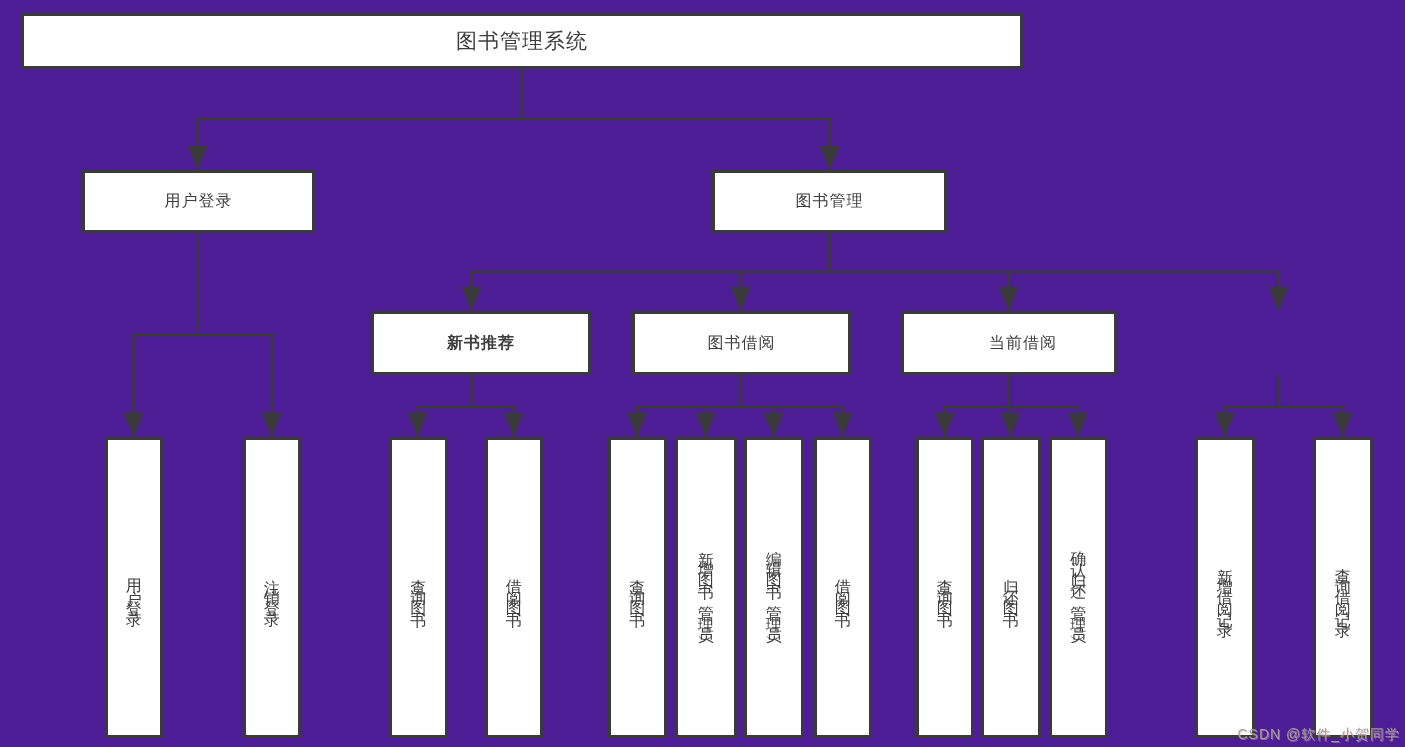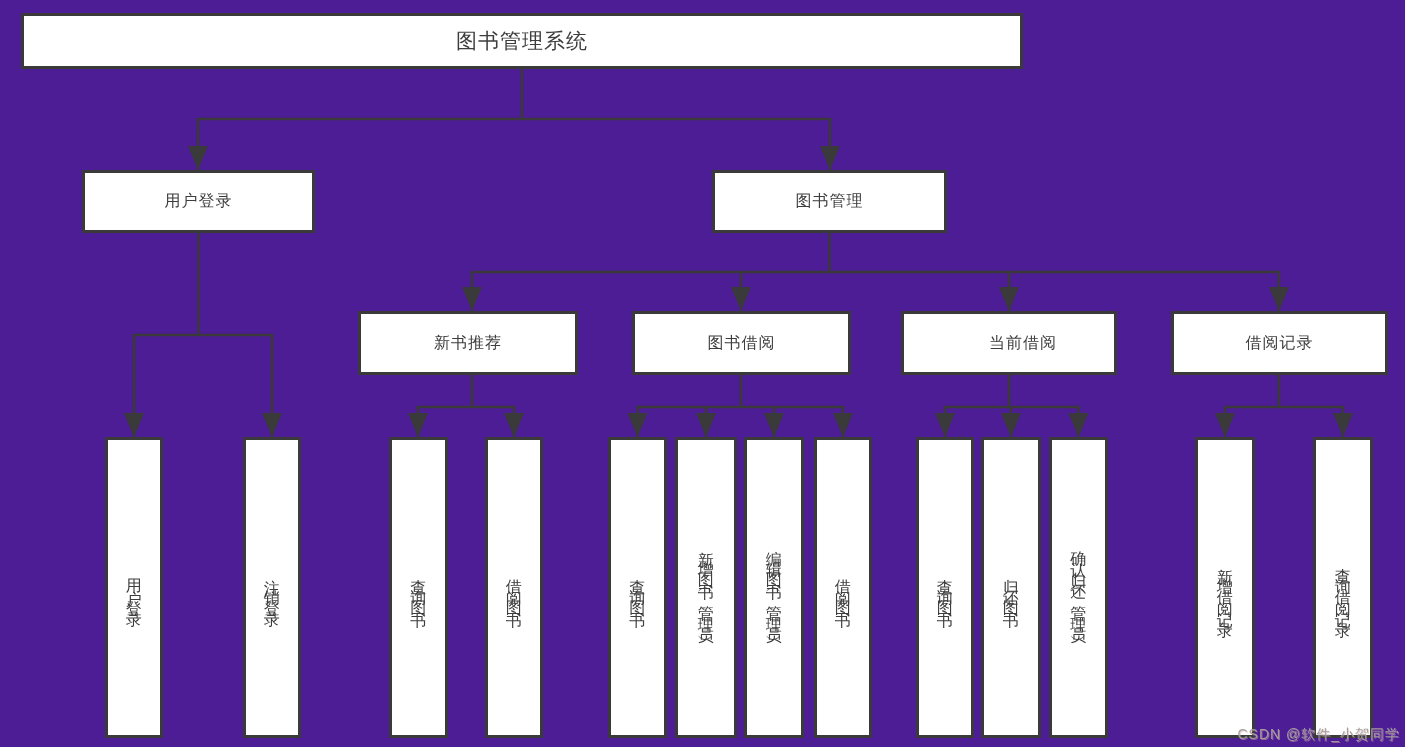--- a/index.html
+++ b/index.html
@@ -93,31 +93,28 @@
     <span>图书管理系统</span>
   </div>
 
   <div class="box hbox" style="left:82px;top:170px;width:233px;height:63px;">
     <span>用户登录</span>
   </div>
   <div class="box hbox" style="left:712px;top:170px;width:235px;height:63px;">
     <span>图书管理</span>
   </div>
 
-  <div class="box hbox" style="left:358px;top:311px;width:220px;height:64px;">
+  <div class="box hbox" style="left:371px;top:311px;width:220px;height:64px;font-weight:bold;">
     <span>新书推荐</span>
   </div>
   <div class="box hbox" style="left:632px;top:311px;width:219px;height:64px;justify-content:center;">
     <span>图书借阅</span>
   </div>
   <div class="box hbox" style="left:901px;top:311px;width:216px;height:64px;padding-left:28px;">
     <span>当前借阅</span>
-  </div>
-  <div class="box hbox" style="left:1171px;top:311px;width:217px;height:64px;">
-    <span>借阅记录</span>
   </div>
 
   <div class="box vbox" style="left:105px;top:437px;width:58px;height:301px;">
     <span>用户登录</span>
   </div>
   <div class="box vbox" style="left:243px;top:437px;width:58px;height:301px;">
     <span>注销登录</span>
   </div>
 
   <div class="box vbox" style="left:389px;top:437px;width:59px;height:301px;">

